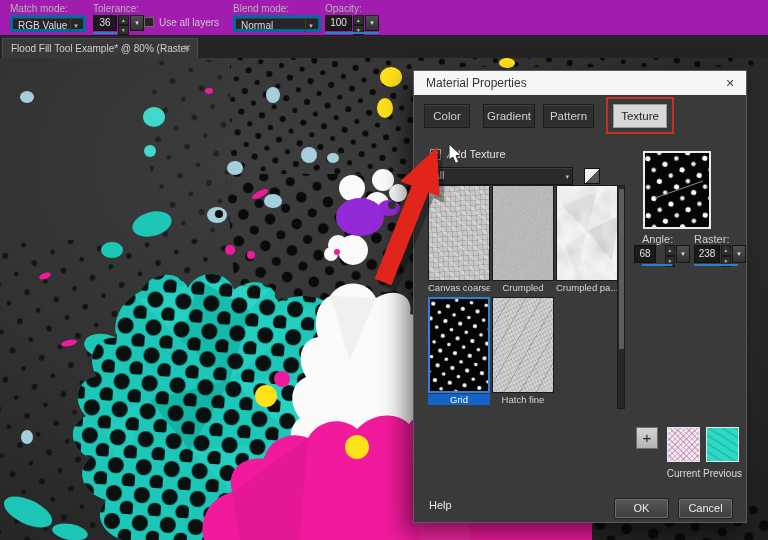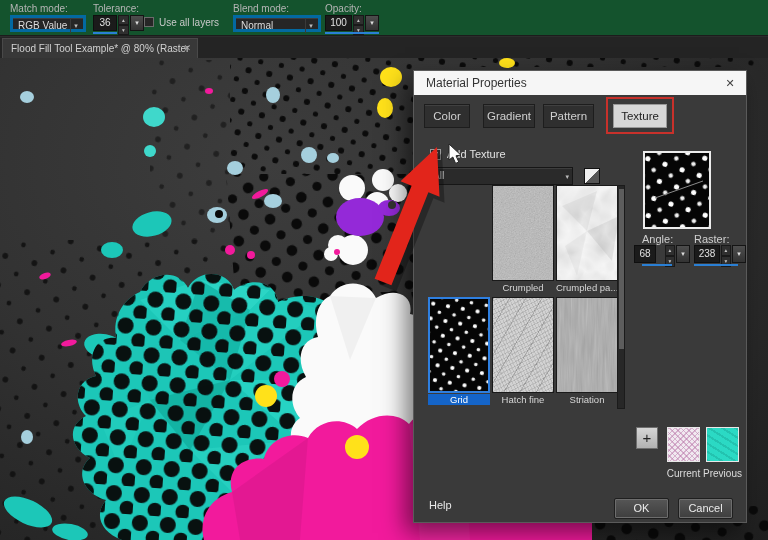--- a/index.html
+++ b/index.html
@@ -1,20 +1,20 @@
 <!DOCTYPE html>
 <html><head>
 <meta charset="utf-8">
 <style>
   html,body{margin:0;padding:0;background:#191919;}
   *{box-sizing:border-box;font-family:"Liberation Sans",sans-serif;}
   .screen{position:relative;width:768px;height:540px;overflow:hidden;background:#2c2c2c;}
 
   
-  .toolbar{position:absolute;left:0;top:0;width:768px;height:36px;background:#14532d;border-bottom:1px solid #1c1c1c;}
+  .toolbar{position:absolute;left:0;top:0;width:768px;height:36px;background:#a21caf;border-bottom:1px solid #1c1c1c;}
   .tb-label{position:absolute;top:3px;font-size:10px;color:#b5b5b5;white-space:nowrap;}
   .dropdown{position:absolute;top:15px;height:17px;background:#262626;border:3px solid #0369a1;box-shadow:inset 0 1px 0 #3c3c3c;color:#dcdcdc;font-size:10px;line-height:15px;padding-left:5px;}
   .dropdown .dd-arrow{position:absolute;right:2px;top:0;width:11px;height:15px;font-size:7px;color:#bbb;text-align:center;line-height:15px;border-left:1px solid #3a3a3a;}
   .numbox{position:absolute;top:15px;height:16px;background:#1b1b1b;border:1px solid #0f0f0f;color:#e0e0e0;font-size:10px;line-height:14px;text-align:center;}
   .spin{position:absolute;top:15px;width:11px;height:16px;display:flex;flex-direction:column;}
   .spin span{flex:1;font-size:5.5px;color:#c2c2c2;text-align:center;line-height:8px;background:#2f2f2f;border:1px solid #191919;}
   .knob{position:absolute;top:15px;width:14px;height:16px;background:linear-gradient(#4d4d4d,#333);border:1px solid #141414;color:#ddd;font-size:7px;text-align:center;line-height:14px;}
   .blueline{position:absolute;top:32px;height:2px;background:#2a7fd4;}
   .cb{position:absolute;width:10px;height:10px;background:#262626;border:1px solid #6a6a6a;font-size:9px;line-height:9px;color:#f0f0f0;text-align:center;}
   .cb-label{position:absolute;font-size:10px;color:#c9c9c9;}
@@ -301,20 +301,26 @@
     <div class="addtex-cb"><span>✓</span></div>
     <div class="addtex-label">Add Texture</div>
 
     <div class="cat-dd">
       <span>All</span>
       <span class="dd-arrow">▾</span>
     </div>
     <div class="browse-btn"></div>
 
     <div class="tex-list">
+      <div class="tile" style="left:2px;top:0">
+        <div class="thumb">
+            <div class="tex-canvasc"></div>
+          </div>
+        <div class="tile-label">Canvas coarse</div>
+      </div>
       <div class="tile" style="left:66px;top:0">
         <div class="thumb">
           <svg width="62" height="96">
               <rect width="62" height="96" fill="#b8b8b8"></rect>
               <rect width="62" height="96" filter="url(#fNoise)"></rect>
             </svg>
         </div>
         <div class="tile-label">Crumpled</div>
       </div>
       <div class="tile" style="left:130px;top:0">
@@ -337,29 +343,20 @@
             </svg>
         </div>
         <div class="tile-label">Grid</div>
       </div>
       <div class="tile" style="left:66px;top:112px">
         <div class="thumb">
             <div class="tex-hatch"></div>
           </div>
         <div class="tile-label">Hatch fine</div>
       </div>
-      <div class="tile" style="left:130px;top:112px">
-        <div class="thumb">
-          <svg width="62" height="96">
-              <rect width="62" height="96" fill="#ababab"></rect>
-              <rect width="62" height="96" filter="url(#fStria)"></rect>
-            </svg>
-        </div>
-        <div class="tile-label">Striation</div>
-      </div>
     </div>
     <div class="scrollbar">
         <div class="scroll-thumb"></div>
       </div>
 
     <div class="preview">
       <svg width="64" height="74">
           <rect width="64" height="74" fill="#050505"></rect>
           <rect width="64" height="74" fill="url(#pPrevDots)"></rect>
           <line x1="10" y1="45" x2="58" y2="28" stroke="#8a8a8a" stroke-width="1"></line>

